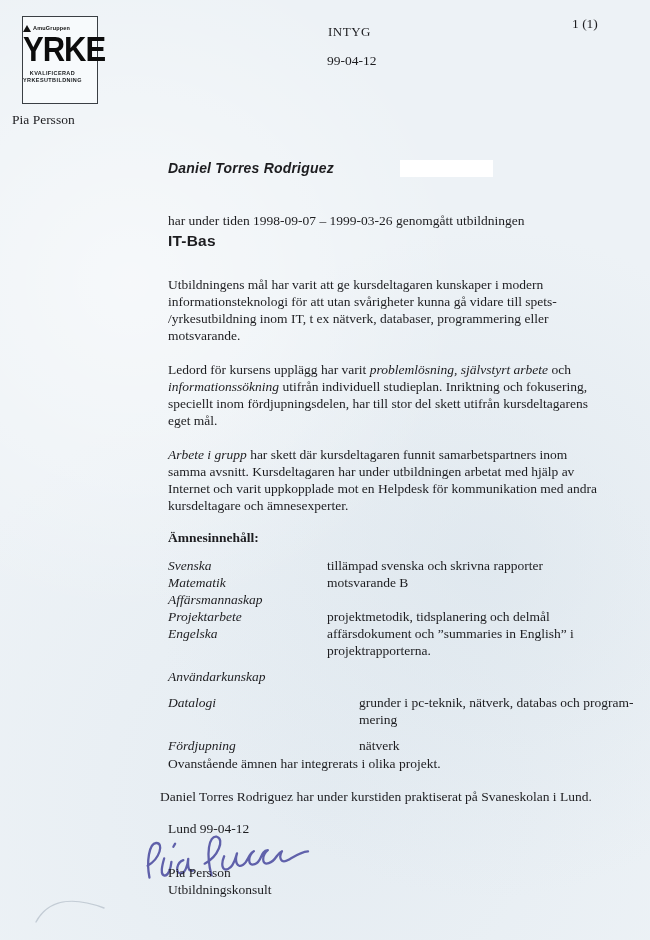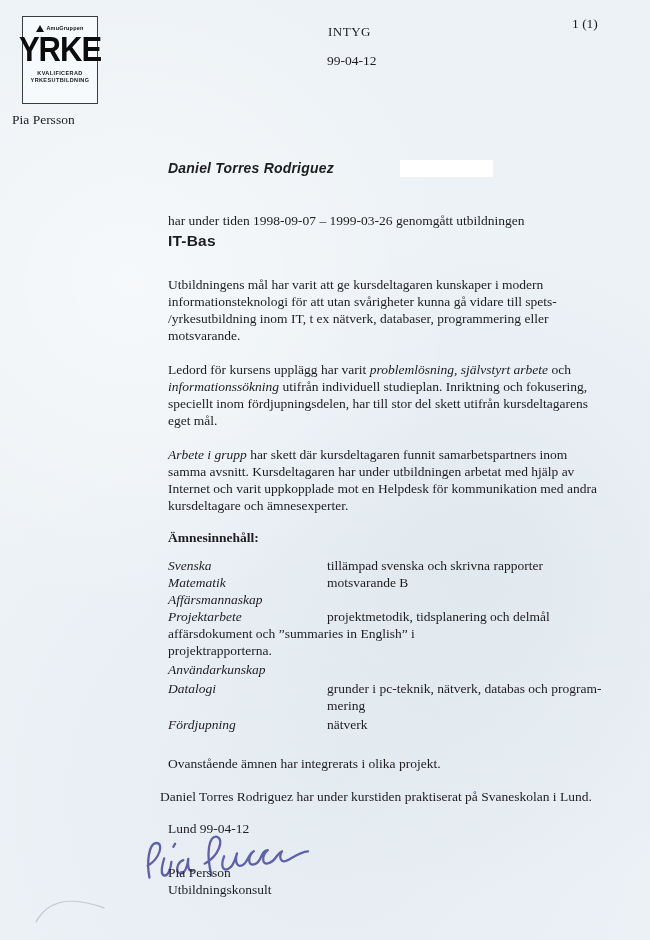--- a/index.html
+++ b/index.html
@@ -15,21 +15,21 @@
       radial-gradient(circle at 20% 30%, rgba(255,255,255,.5), rgba(255,255,255,0) 40%),
       radial-gradient(circle at 75% 60%, rgba(205,218,228,.35), rgba(205,218,228,0) 45%),
       radial-gradient(circle at 50% 85%, rgba(210,222,232,.3), rgba(210,222,232,0) 50%),
       #edf2f6;
   }
   .abs{position:absolute;}
   
   .logo-box{
     left:22px;top:16px;width:76px;height:88px;
     background:#f7fafc;border:1px solid #3a3f44;
-    display:flex;flex-direction:column;align-items:center;justify-content:flex-start;
+    display:flex;flex-direction:column;align-items:flex-start;justify-content:flex-start;
     font-family:"Liberation Sans", sans-serif;
     box-sizing:border-box;padding-top:7px;
   }
   .amu-row{display:flex;align-items:center;gap:2px;height:8px;margin-bottom:1px;}
   .amu-tri{width:0;height:0;border-left:4px solid transparent;border-right:4px solid transparent;border-bottom:7px solid #111;}
   .amu-text{font-size:5.5px;font-weight:bold;color:#111;letter-spacing:.2px;}
   .yrke{font-size:31px;font-weight:900;line-height:30px;color:#0c0c0c;letter-spacing:-1px;transform:scaleY(1.12);margin-top:2px;}
   .logo-sub{font-size:5.5px;font-weight:bold;color:#15181b;letter-spacing:.4px;line-height:7px;text-align:center;margin-top:5px;}
   .doc-type{left:328px;top:24px;font-size:13px;letter-spacing:.5px;}
   .page-num{left:572px;top:16px;font-size:13.5px;}
@@ -44,21 +44,21 @@
   .course{left:168px;top:232px;font-family:Liberation Sans, sans-serif;font-weight:bold;font-size:15.5px;letter-spacing:.2px;}
   .p1{left:168px;top:276px;width:480px;}
   .p2{left:168px;top:361px;width:480px;}
   .p3{left:168px;top:446px;width:480px;}
   .it{font-style:italic;}
   .subjects-heading{left:168px;top:530px;font-weight:bold;font-size:13.5px;}
   .subjects{left:168px;top:557px;width:470px;}
   .srow{display:flex;}
   .scol1{width:159px;font-style:italic;flex:none;}
   .scol2{width:311px;}
-  .gap{margin-top:2px;}
+  .gap{margin-top:9px;gap:32px;}
   .closing1{left:168px;top:755px;width:480px;}
   .closing2{left:160px;top:788px;width:482px;}
   .place-date{left:168px;top:820px;}
   .sig-svg{left:138px;top:826px;width:180px;height:56px;}
   .artifact-svg{left:30px;top:888px;width:80px;height:40px;}
   .sig-name{left:168px;top:864px;}
   .sig-title{left:168px;top:881px;}
 </style>
 </head>
 <body>
@@ -115,20 +115,21 @@
       <div class="scol2 pre">motsvarande B</div>
     </div>
     <div class="srow">
       <div class="scol1">Affärsmannaskap</div>
     </div>
     <div class="srow">
       <div class="scol1">Projektarbete</div>
       <div class="scol2 pre">projektmetodik, tidsplanering och delmål</div>
     </div>
     <div class="srow">
+      <div class="scol1">Engelska</div>
       <div class="scol2 pre">affärsdokument och ”summaries in English” i
 projektrapporterna.</div>
     </div>
     <div class="srow gap">
       <div class="scol1">Användarkunskap</div>
     </div>
     <div class="srow gap">
       <div class="scol1">Datalogi</div>
       <div class="scol2 pre">grunder i pc-teknik, nätverk, databas och program-
 mering</div>

